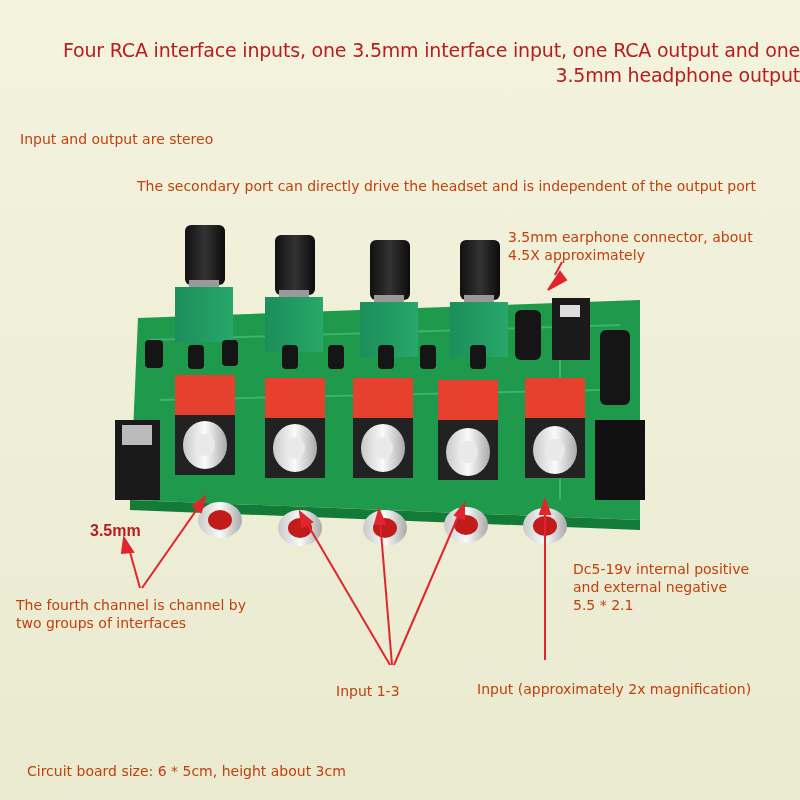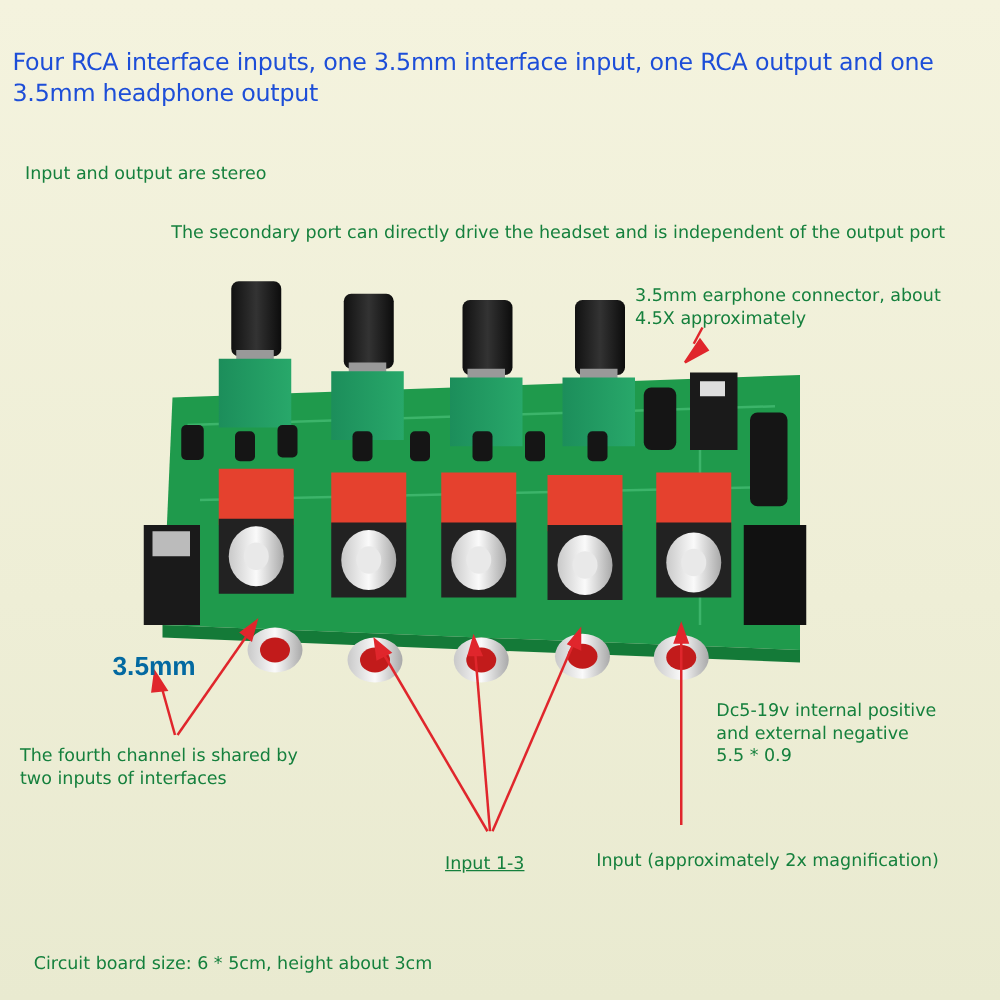--- a/index.html
+++ b/index.html
@@ -1,20 +1,20 @@
 <!DOCTYPE html>
 <html><head>
 <meta charset="utf-8">
 <style>
   html,body{margin:0;padding:0;}
   body{width:800px;height:800px;overflow:hidden;background:#f3f2dc;position:relative;font-family:"DejaVu Sans","Liberation Sans",sans-serif;}
   .bg{position:absolute;inset:0;background:linear-gradient(180deg,#f4f3de 0%,#eeeed6 60%,#e9ead0 100%);}
-  .title{position:absolute;left:10px;top:38px;width:790px;font-size:19px;line-height:25px;color:#1d4ed8;letter-spacing:-0.2px;}
-  .note{position:absolute;color:#15803d;font-size:14px;line-height:18px;}
-  .big{position:absolute;color:#0369a1;font-weight:bold;font-size:21px;font-family:"Liberation Sans",sans-serif;}
+  .title{position:absolute;left:10px;top:38px;width:790px;font-size:19px;line-height:25px;color:#b91c1c;letter-spacing:-0.2px;text-align:right;}
+  .note{position:absolute;color:#c2410c;font-size:14px;line-height:18px;}
+  .big{position:absolute;color:#b91c1c;font-weight:bold;font-size:16px;font-family:"Liberation Sans",sans-serif;}
   svg.scene{position:absolute;left:0;top:0;}
 </style>
 </head>
 <body>
 
 <div class="bg"></div>
 
 <svg class="scene" width="800" height="800" viewBox="0 0 800 800">
   <defs>
     <linearGradient id="knob" x1="0" x2="1">
@@ -140,17 +140,17 @@
     <line x1="545" y1="660" x2="545" y2="510"></line>
       <polygon points="545,500 550,514 540,514"></polygon>
   </g>
 </svg>
 
 <div class="title">Four RCA interface inputs, one 3.5mm interface input, one RCA output and one 3.5mm headphone output</div>
 <div class="note" style="left:20px;top:130px;">Input and output are stereo</div>
 <div class="note" style="left:137px;top:177px;white-space:nowrap;text-align:center;">The secondary port can directly drive the headset and is independent of the output port</div>
 <div class="note" style="left:508px;top:228px;width:275px;">3.5mm earphone connector, about 4.5X approximately</div>
 <div class="big" style="left:90px;top:522px;">3.5mm</div>
-<div class="note" style="left:16px;top:596px;width:250px;">The fourth channel is shared by two inputs of interfaces</div>
-<div class="note" style="left:573px;top:560px;width:180px;">Dc5-19v internal positive and external negative 5.5 * 0.9</div>
-<div class="note" style="left:356px;top:682px;text-decoration:underline;">Input 1-3</div>
+<div class="note" style="left:16px;top:596px;width:250px;">The fourth channel is channel by two groups of interfaces</div>
+<div class="note" style="left:573px;top:560px;width:180px;">Dc5-19v internal positive and external negative 5.5 * 2.1</div>
+<div class="note" style="left:336px;top:682px;">Input 1-3</div>
 <div class="note" style="left:477px;top:680px;white-space:nowrap;">Input (approximately 2x magnification)</div>
 <div class="note" style="left:27px;top:762px;">Circuit board size: 6 * 5cm, height about 3cm</div>
 
 </body></html>

